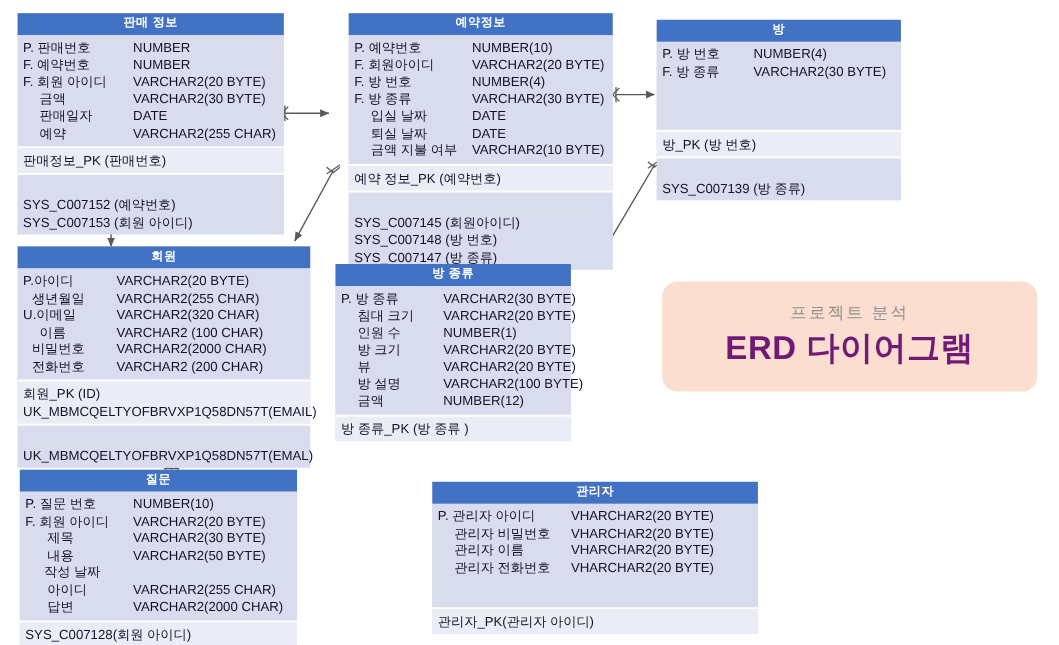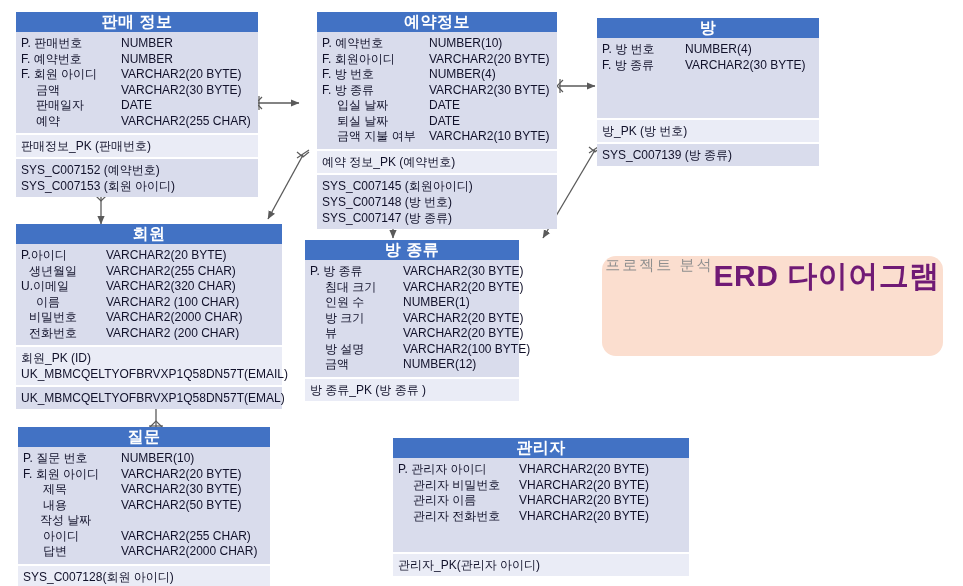--- a/index.html
+++ b/index.html
@@ -16,21 +16,21 @@
 
   .entity{
     position:absolute;
     z-index:2;
     background:#d9dcec;
     box-sizing:border-box;
   }
   .ent-header{
     background:#4272c4;
     color:#ffffff;
-    font-size:16px;
+    font-size:11px;
     font-weight:bold;
     text-align:center;
     line-height:19px;
     height:20px;
     letter-spacing:0.5px;
   }
   .ent-body{
     background:#d9dcec;
     padding:4px 0 4px 0;
   }
@@ -54,31 +54,32 @@
   }
   .ent-sep{height:2px;background:#ffffff;}
   .ent-section{
     background:#eaecf6;
     font-size:12px;
     color:#11112a;
     padding:3px 5px 3px 5px;
     line-height:16px;
     white-space:nowrap;
   }
-  .ent-section.shade{background:#d9dcec;}
+  .ent-section.shade{background:#d9dcec;margin-top:16px;}
 
   
   #title-card{
     position:absolute;
     left:602px;top:256px;width:341px;height:100px;
     background:#fbdecf;
     border-radius:14px;
     z-index:2;
     display:flex;
-    flex-direction:row;
+    flex-direction:column;
+    align-items:center;
     justify-content:center;
   }
   #title-sub{
     font-size:15px;
     color:#8f8f8f;
     letter-spacing:2px;
     margin-bottom:2px;
   }
   #title-main{
     font-size:30px;

